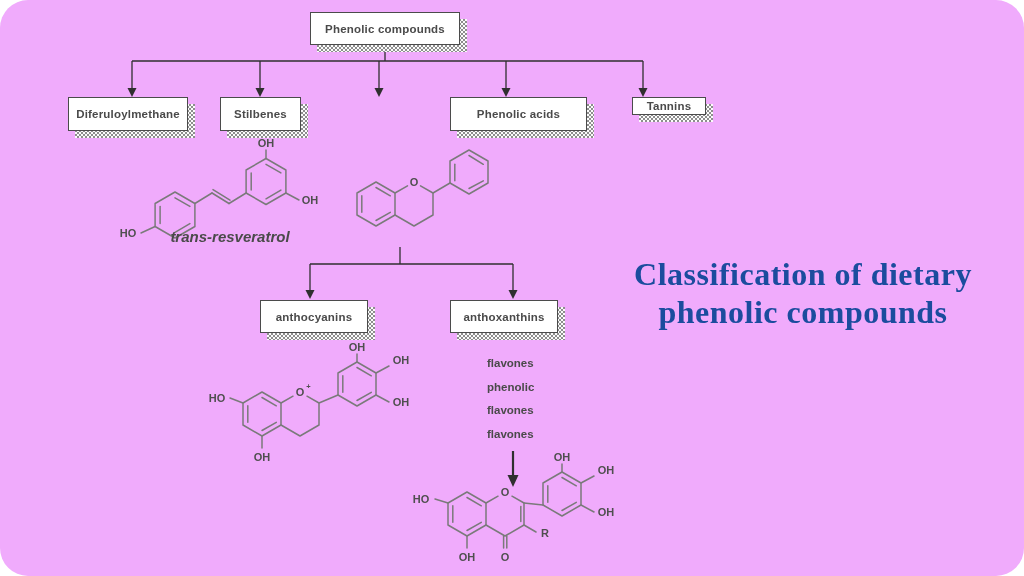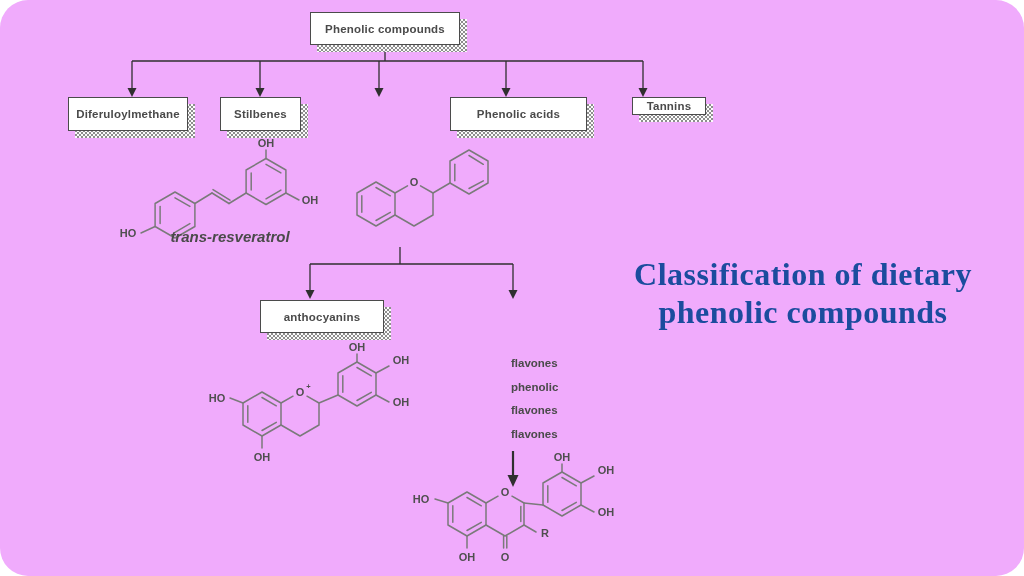--- a/index.html
+++ b/index.html
@@ -38,21 +38,21 @@
     fill:#4f4f4f; stroke:none; text-anchor:middle;
   }
   .struct text.sup { font-size:7.5px; }
 
   .caption {
     position:absolute; font-size:15px; font-weight:700; color:#4a4a4a;
     text-align:center; white-space:nowrap;
   }
   .caption.italic { font-style:italic; }
 
-  .type-list { position:absolute; left:487px; top:352px;margin-left:24px; }
+  .type-list { position:absolute; left:487px; top:352px; }
   .type-list .type-item {
     font-size:11.5px; font-weight:700; color:#4a4a4a; height:23.5px; line-height:23.5px;
   }
 
   .title {
     position:absolute; left:588px; top:243px; width:430px;
     font-family:"Liberation Serif", serif; font-weight:700;
     font-size:32px; line-height:38px; color:#1b4c9e; text-align:center;
     letter-spacing:.5px;
     margin-top:12px;
@@ -111,24 +111,30 @@
         <span>Phenolic acids</span>
       </div>
   </div>
   <div class="box" style="left:606px; top:97px; width:74px; height:18px;margin-left:26px;">
     <div class="shadow"></div>
     <div class="face">
         <span>Tannins</span>
       </div>
   </div>
 
-  <div class="box" style="left:260px; top:300px; width:124px; height:33px;text-align:center;">
+  <div class="box" style="left:260px; top:300px; width:108px; height:33px;text-align:center;">
     <div class="shadow"></div>
     <div class="face">
         <span>anthocyanins</span>
+      </div>
+  </div>
+  <div class="box" style="left:450px; top:300px; width:108px; height:33px;">
+    <div class="shadow"></div>
+    <div class="face">
+        <span>anthoxanthins</span>
       </div>
   </div>
 
   <svg class="struct" style="left:103px; top:140px;" width="215" height="112" viewBox="0 0 215 112">
     <polygon points="72,52 91.9,63.5 91.9,86.5 72,98 52.1,86.5 52.1,63.5"></polygon>
     <line x1="72" y1="57.8" x2="86.9" y2="66.4"></line>
     <line x1="86.9" y1="83.6" x2="72" y2="92.3"></line>
     <line x1="57.1" y1="83.6" x2="57.1" y2="66.4"></line>
     <line x1="52.1" y1="86.5" x2="38" y2="93"></line>
     <text x="25" y="97">HO</text>

